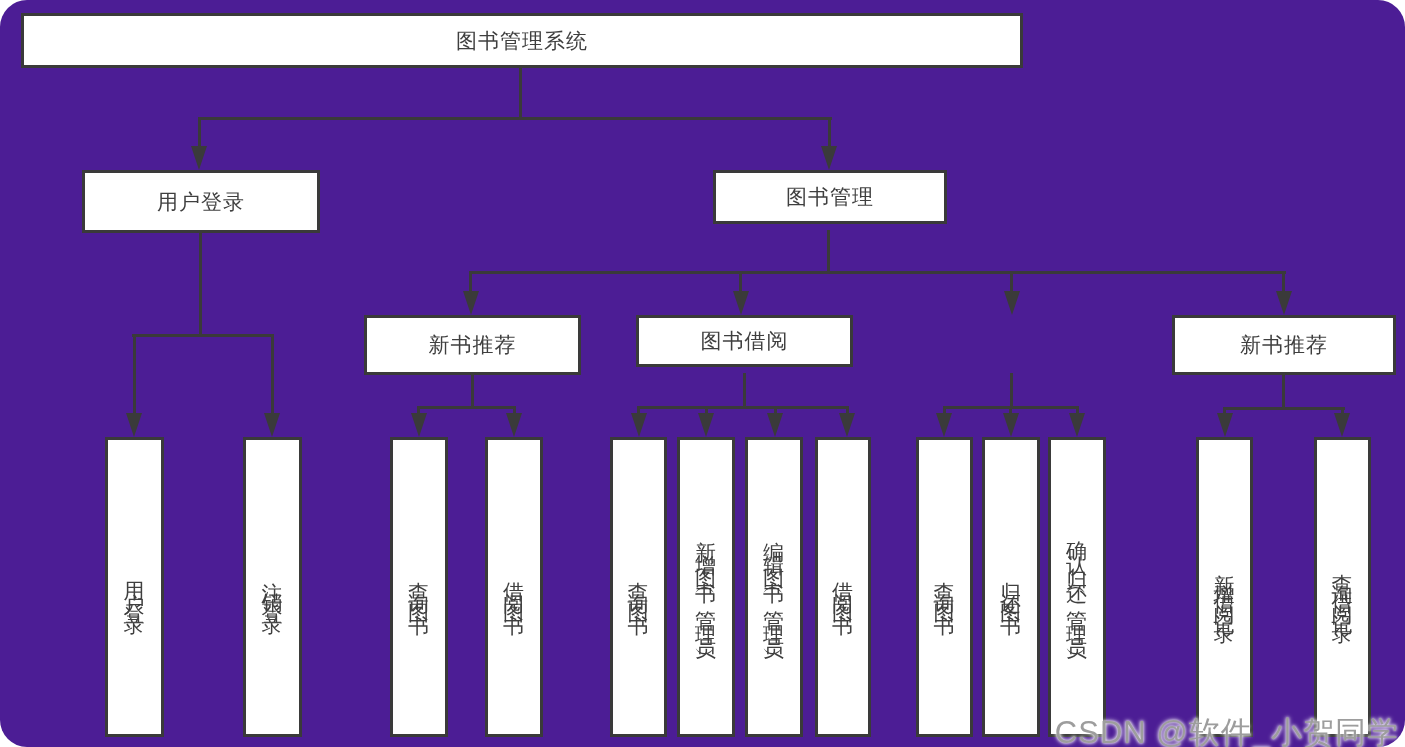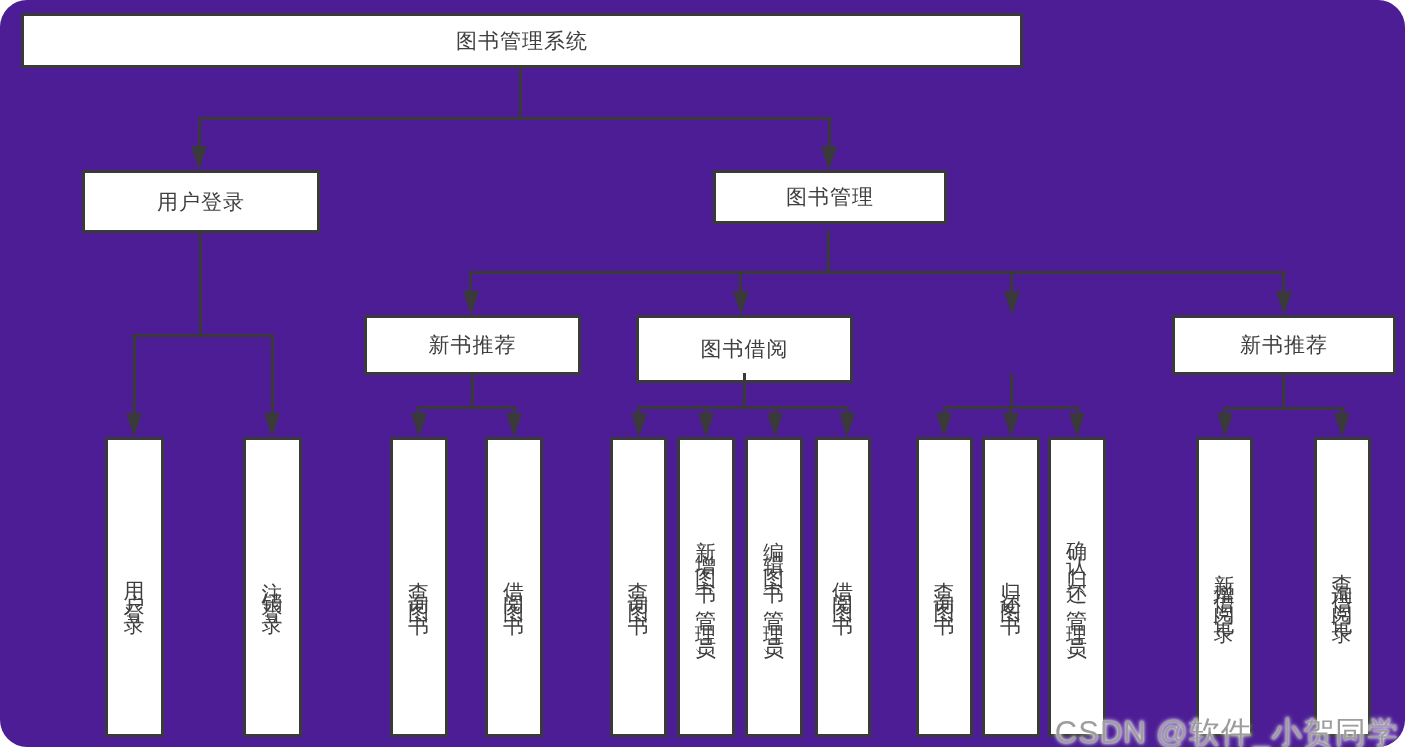--- a/index.html
+++ b/index.html
@@ -66,21 +66,21 @@
   <div class="box hbox" style="left:82px;top:170px;width:238px;height:63px">
     <span>用户登录</span>
   </div>
   <div class="box hbox" style="left:713px;top:170px;width:234px;height:54px">
     <span>图书管理</span>
   </div>
 
   <div class="box hbox" style="left:364px;top:315px;width:217px;height:60px">
     <span>新书推荐</span>
   </div>
-  <div class="box hbox" style="left:636px;top:315px;width:217px;height:68px">
+  <div class="box hbox" style="left:636px;top:315px;width:217px;height:52px">
     <span>图书借阅</span>
   </div>
   <div class="box hbox" style="left:1172px;top:315px;width:224px;height:60px">
     <span>新书推荐</span>
   </div>
 
   <div class="box vbox" style="left:105px;top:437px;width:59px;height:300px">
     <span class="vtext">用户登录</span>
   </div>
   <div class="box vbox" style="left:243px;top:437px;width:59px;height:300px">

